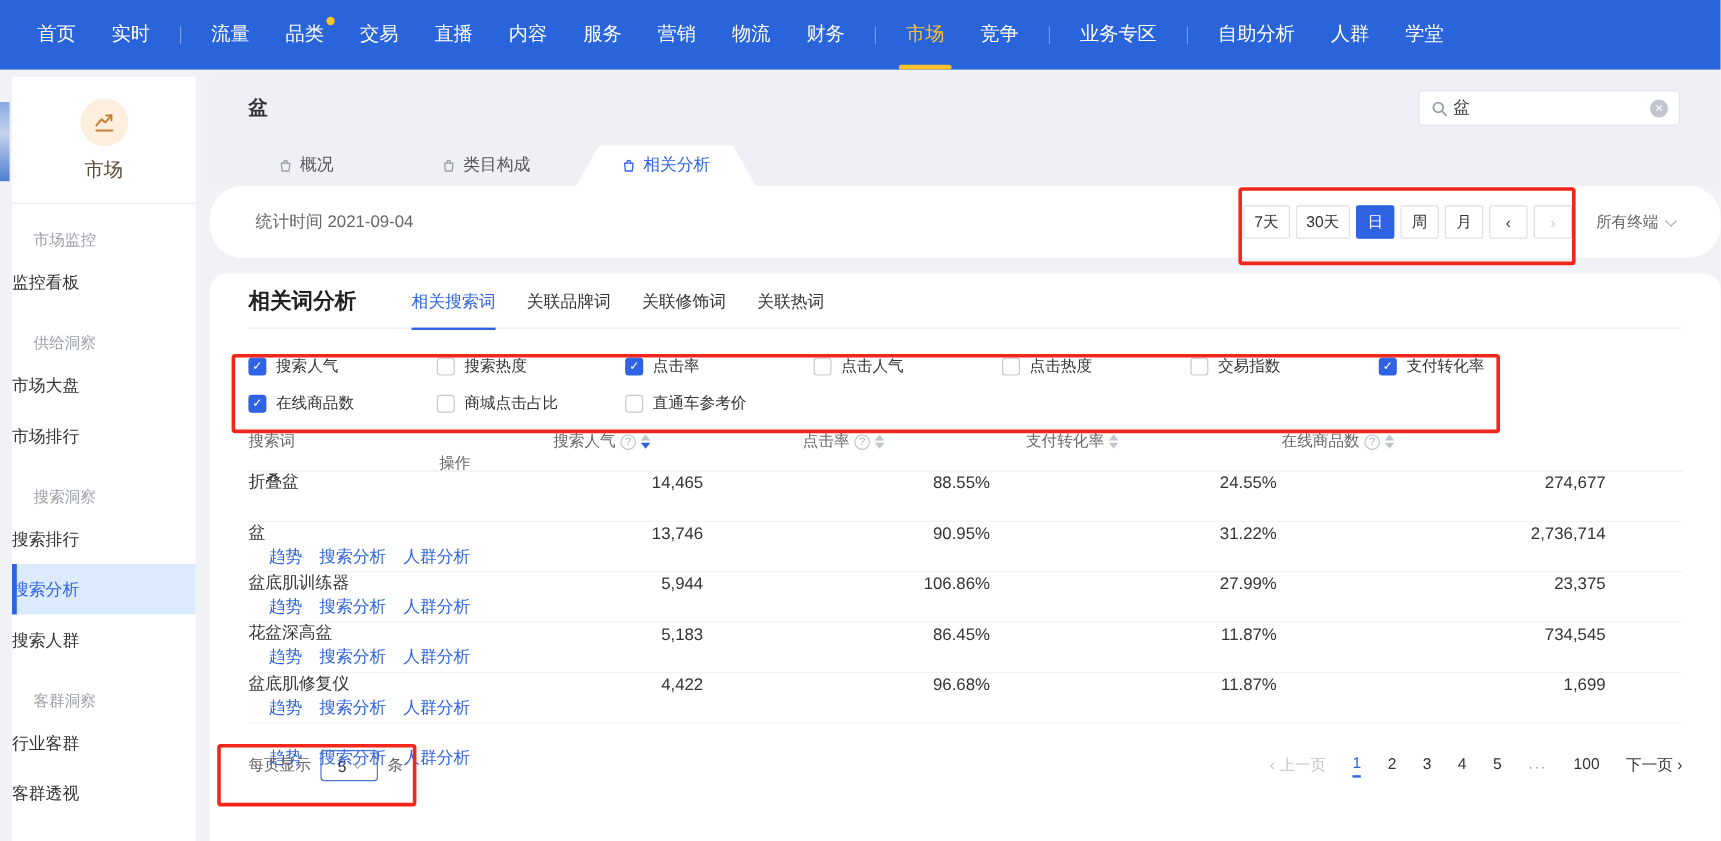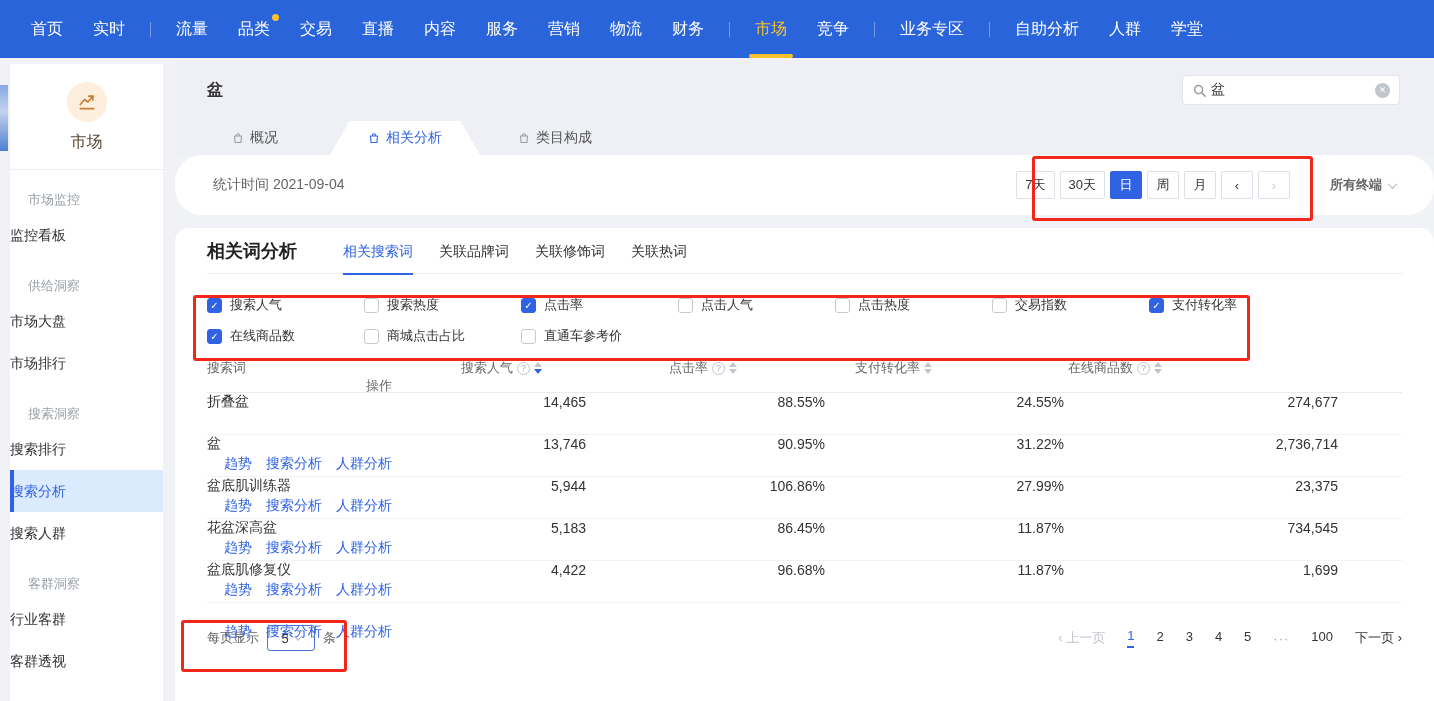--- a/index.html
+++ b/index.html
@@ -62,22 +62,22 @@
   .filter-band { position:relative; width:100%; height:60px; background:#fff; display:flex;
                  align-items:center; justify-content:space-between; padding:0 38px;border-radius:27px; }
   .stat-time { font-size:14px; color:#666; }
   .filter-right { display:flex; align-items:center; }
   .period-btn { min-width:32px; height:28px; padding:0 8px; margin-left:5px; border:1px solid #dcdfe6;
                 border-radius:2px; background:#fff; font-size:13px; color:#333; display:flex;
                 align-items:center; justify-content:center; cursor:pointer; }
   .period-btn.active { background:#2F63E4; border-color:#2F63E4; color:#fff; }
   .arrow-btn { width:30px; }
   .arrow-btn.disabled { color:#c8ccd4; cursor:default; }
-  .terminal { margin-left:40px; font-size:13px; color:#666; display:flex; align-items:center;
-              gap:7px; cursor:pointer;font-weight:bold; }
+  .terminal { margin-left:20px; font-size:13px; color:#666; display:flex; align-items:center;
+              gap:7px; cursor:pointer; }
   .chev { display:inline-block; width:7px; height:7px; border-right:1.5px solid #aeb2ba;
           border-bottom:1.5px solid #aeb2ba; transform:rotate(45deg) translate(-1px,-1px); }
 
   .card { position:relative; margin-top:13px; width:100%; height:600px; background:#fff;
           padding:0 32px;border-radius:14px; }
   .analysis-header { height:46px; display:flex; align-items:center; border-bottom:1px solid #ebeef3; }
   .analysis-title { font-size:18px; font-weight:bold; color:#222; margin-right:46px; }
   .an-tab { position:relative; height:46px; line-height:46px; margin-right:26px; font-size:14px;
             color:#333; cursor:pointer; }
   .an-tab.active { color:#2F63E4; }
@@ -205,37 +205,37 @@
       <div class="kw-tabs">
         <div class="kw-tab">
           <span class="bag">
               <svg width="12" height="12" viewBox="0 0 24 24" fill="none" stroke="currentColor" stroke-width="2.2" stroke-linejoin="round">
                 <path d="M5 8h14l-1.2 13H6.2L5 8z"></path>
                 <path d="M9 8V6.5a3 3 0 0 1 6 0V8"></path>
               </svg>
             </span>
           <span>概况</span>
         </div>
+        <div class="kw-tab">
+          <span class="bag">
+              <svg width="12" height="12" viewBox="0 0 24 24" fill="none" stroke="currentColor" stroke-width="2.2" stroke-linejoin="round">
+                <path d="M5 8h14l-1.2 13H6.2L5 8z"></path>
+                <path d="M9 8V6.5a3 3 0 0 1 6 0V8"></path>
+              </svg>
+            </span>
+          <span>类目构成</span>
+        </div>
         <div class="kw-tab active">
           <span class="bag">
               <svg width="12" height="12" viewBox="0 0 24 24" fill="none" stroke="currentColor" stroke-width="2.2" stroke-linejoin="round">
                 <path d="M5 8h14l-1.2 13H6.2L5 8z"></path>
                 <path d="M9 8V6.5a3 3 0 0 1 6 0V8"></path>
               </svg>
             </span>
           <span>相关分析</span>
-        </div>
-        <div class="kw-tab">
-          <span class="bag">
-              <svg width="12" height="12" viewBox="0 0 24 24" fill="none" stroke="currentColor" stroke-width="2.2" stroke-linejoin="round">
-                <path d="M5 8h14l-1.2 13H6.2L5 8z"></path>
-                <path d="M9 8V6.5a3 3 0 0 1 6 0V8"></path>
-              </svg>
-            </span>
-          <span>类目构成</span>
         </div>
       </div>
     </div>
 
     <div class="filter-band">
       <div class="stat-time">
         <span>统计时间</span>
         <span>2021-09-04</span>
       </div>
       <div class="filter-right">

